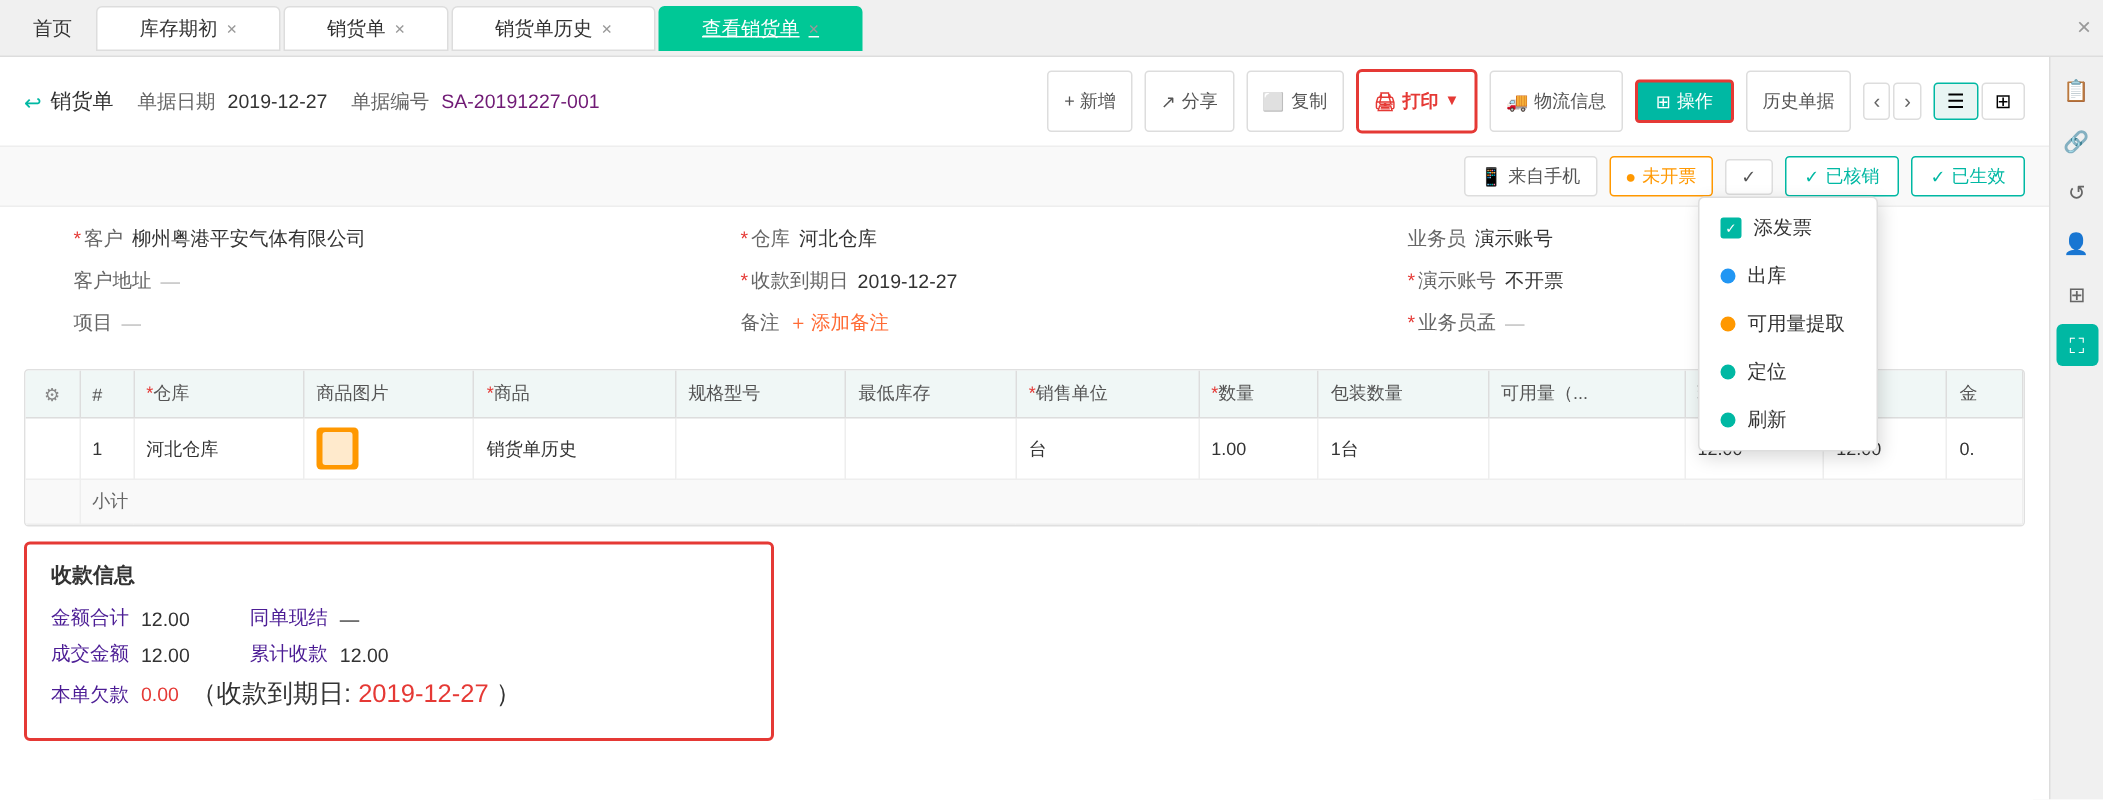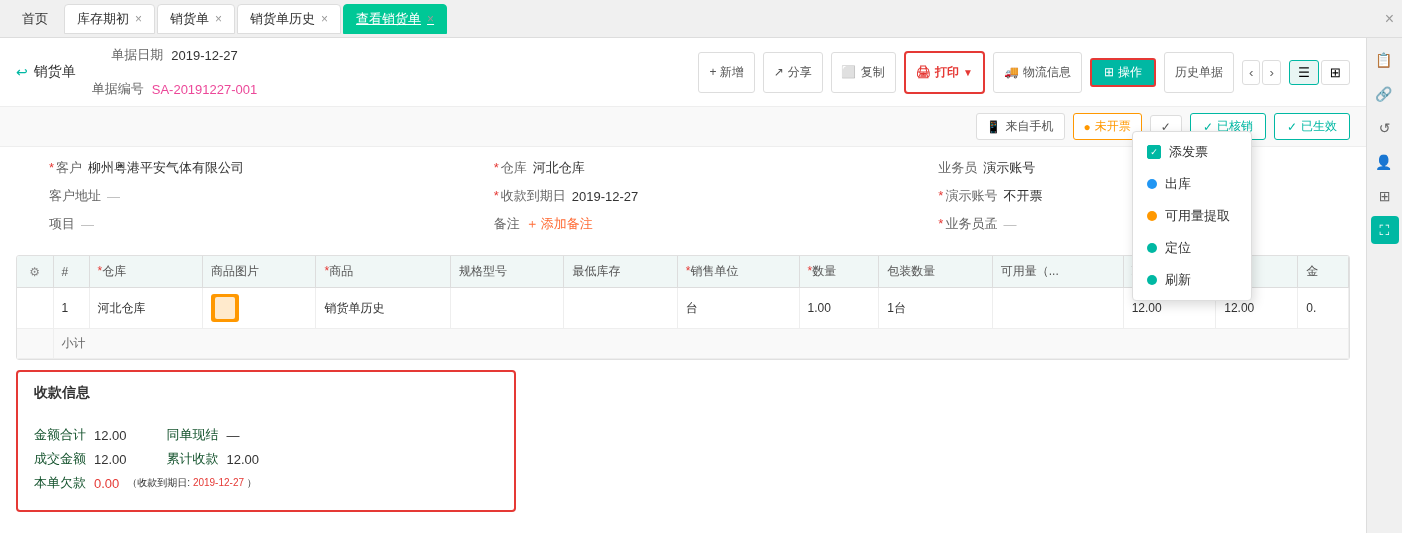--- a/index.html
+++ b/index.html
@@ -4,40 +4,40 @@
   <style>
     * { box-sizing: border-box; margin: 0; padding: 0; }
     body { font-family: 'Microsoft YaHei', Arial, sans-serif; font-size: 13px; background: #f5f5f5; color: #333; overflow: hidden; }
 
     
     .tab-bar {
       display: flex; align-items: center; background: #f0f0f0; border-bottom: 1px solid #ddd;
       height: 38px; padding: 0 8px; gap: 2px;
     }
     .tab {
-      display: flex; align-items: center; padding: 0 12px; height: 30px;
+      display: flex; align-items: center; padding: 0 28px; height: 30px;
       background: #fff; border: 1px solid #ddd; border-radius: 4px 4px 0 0;
       cursor: pointer; font-size: 13px; gap: 6px; white-space: nowrap;
     }
     .tab.highlight { background: #00c896; color: #fff; border-color: #00c896; text-decoration: underline; }
     .tab-close { color: #999; font-size: 12px; cursor: pointer; }
     .tab-home { padding: 0 14px; font-size: 13px; cursor: pointer; color: #333; }
     .tab-bar-right { margin-left: auto; color: #999; cursor: pointer; font-size: 16px; }
 
     
     .main { background: #fff; height: calc(100vh - 38px); overflow: hidden; position: relative; }
 
     
     .doc-header {
       display: flex; align-items: center; padding: 8px 16px; border-bottom: 1px solid #eee;
       background: #fff; gap: 16px;
     }
     .doc-title { display: flex; align-items: center; gap: 6px; font-size: 14px; color: #333; }
     .doc-title-icon { color: #00b8a3; font-size: 14px; }
-    .doc-meta { display: flex; align-items: center; gap: 16px; font-size: 13px; color: #666; flex-direction: column; }
+    .doc-meta { display: flex; align-items: center; gap: 16px; font-size: 13px; color: #666; }
     .doc-meta span { display: flex; align-items: center; gap: 4px; }
     .doc-actions { margin-left: auto; display: flex; align-items: center; gap: 8px; }
     .btn-action {
       display: flex; align-items: center; gap: 4px; padding: 11px 10px;
       border: 1px solid #ddd; border-radius: 3px; cursor: pointer;
       background: #fff; font-size: 12px; color: #555; white-space: nowrap;
     }
     .btn-print { border: 2px solid #e53935; color: #e53935; font-weight: bold; }
 
     
@@ -93,27 +93,27 @@
 
     
     .product-img { width: 28px; height: 28px; background: #ff9800; border-radius: 3px; display: flex; align-items: center; justify-content: center; }
     .product-img-inner { width: 20px; height: 22px; background: #fff; opacity: 0.8; border-radius: 2px; }
 
     
     .payment-box {
       margin: 10px 16px; border: 2px solid #e53935; border-radius: 4px;
       padding: 12px 16px; background: #fff; width: 500px;
     }
-    .payment-title { font-size: 14px; font-weight: bold; margin-bottom: 24px; color: #333; }
+    .payment-title { font-size: 14px; font-weight: bold; margin-bottom: 10px; color: #333; }
     .payment-row { display: flex; gap: 40px; margin-bottom: 6px; }
     .payment-item { display: flex; align-items: center; gap: 8px; }
-    .payment-label { color: #14532d; font-size: 13px; white-space: nowrap; }
+    .payment-label { color: #4c1d95; font-size: 13px; white-space: nowrap; }
     .payment-val { color: #333; font-size: 13px; }
     .payment-val.red { color: #e53935; }
-    .payment-note { color: #333; font-size: 10px; text-align: right; }
+    .payment-note { color: #333; font-size: 17px; text-align: right; }
     .payment-note .date { color: #e53935; }
 
     
     .right-sidebar {
       position: absolute; right: 0; top: 0; bottom: 0;
       width: 36px; background: #f0f0f0; border-left: 1px solid #ddd;
       display: flex; flex-direction: column; align-items: center; padding-top: 8px; gap: 6px;
     }
     .sidebar-icon {
       width: 28px; height: 28px; display: flex; align-items: center; justify-content: center;
@@ -176,21 +176,21 @@
         <span class="doc-title-icon">↩</span>
         <span>销货单</span>
       </div>
       <div class="doc-meta">
         <span>
           <span>单据日期</span>
           <span style="color:#333;margin-left:4px;">2019-12-27</span>
         </span>
         <span>
           <span>单据编号</span>
-          <span style="color:#ec4899;margin-left:4px;">SA-20191227-001</span>
+          <span style="color:#701a75;margin-left:4px;">SA-20191227-001</span>
         </span>
       </div>
       <div class="doc-actions">
         <button class="btn-action">+ 新增</button>
         <button class="btn-action">
           <span>↗</span>
           <span>分享</span>
         </button>
         <button class="btn-action">
           <span>⬜</span>

